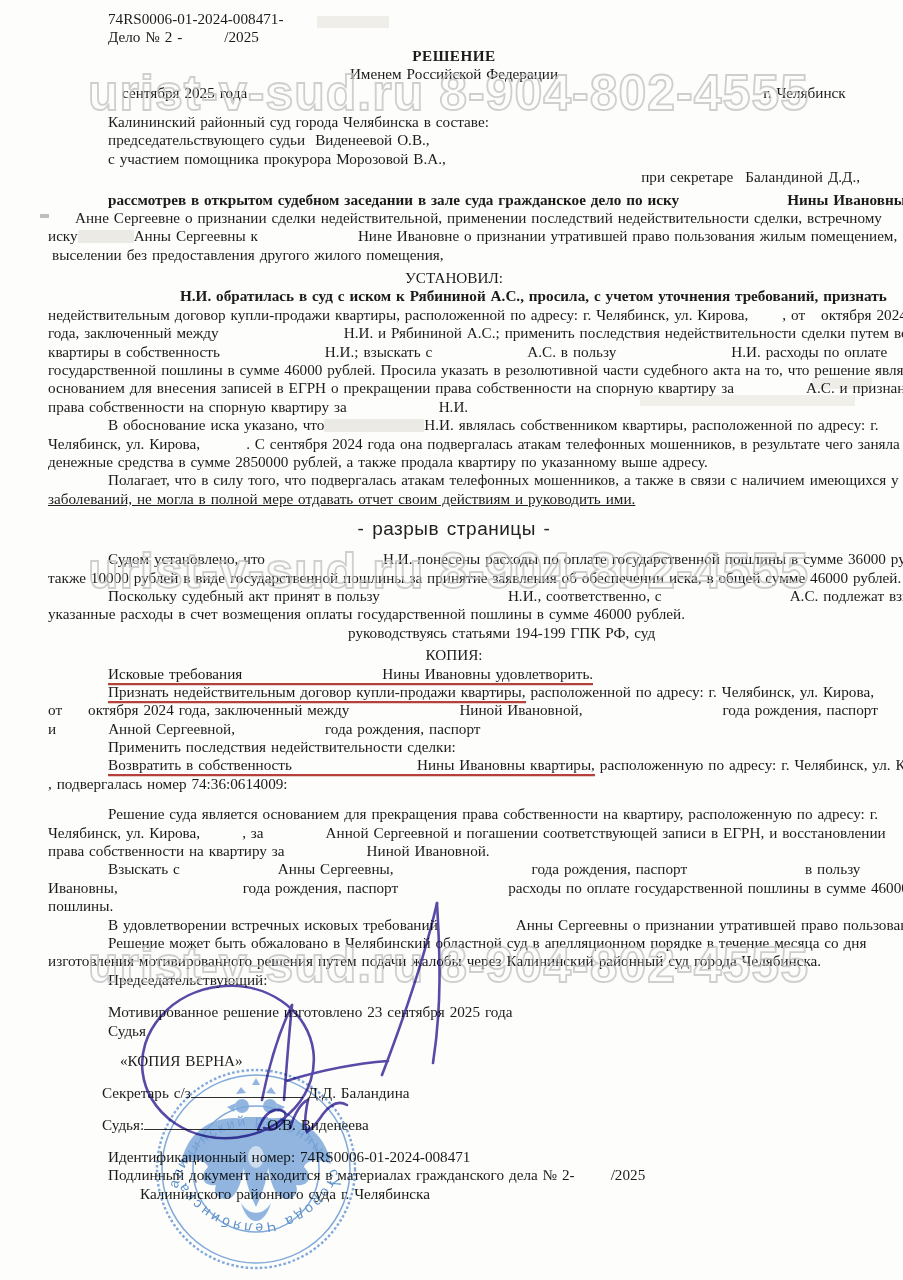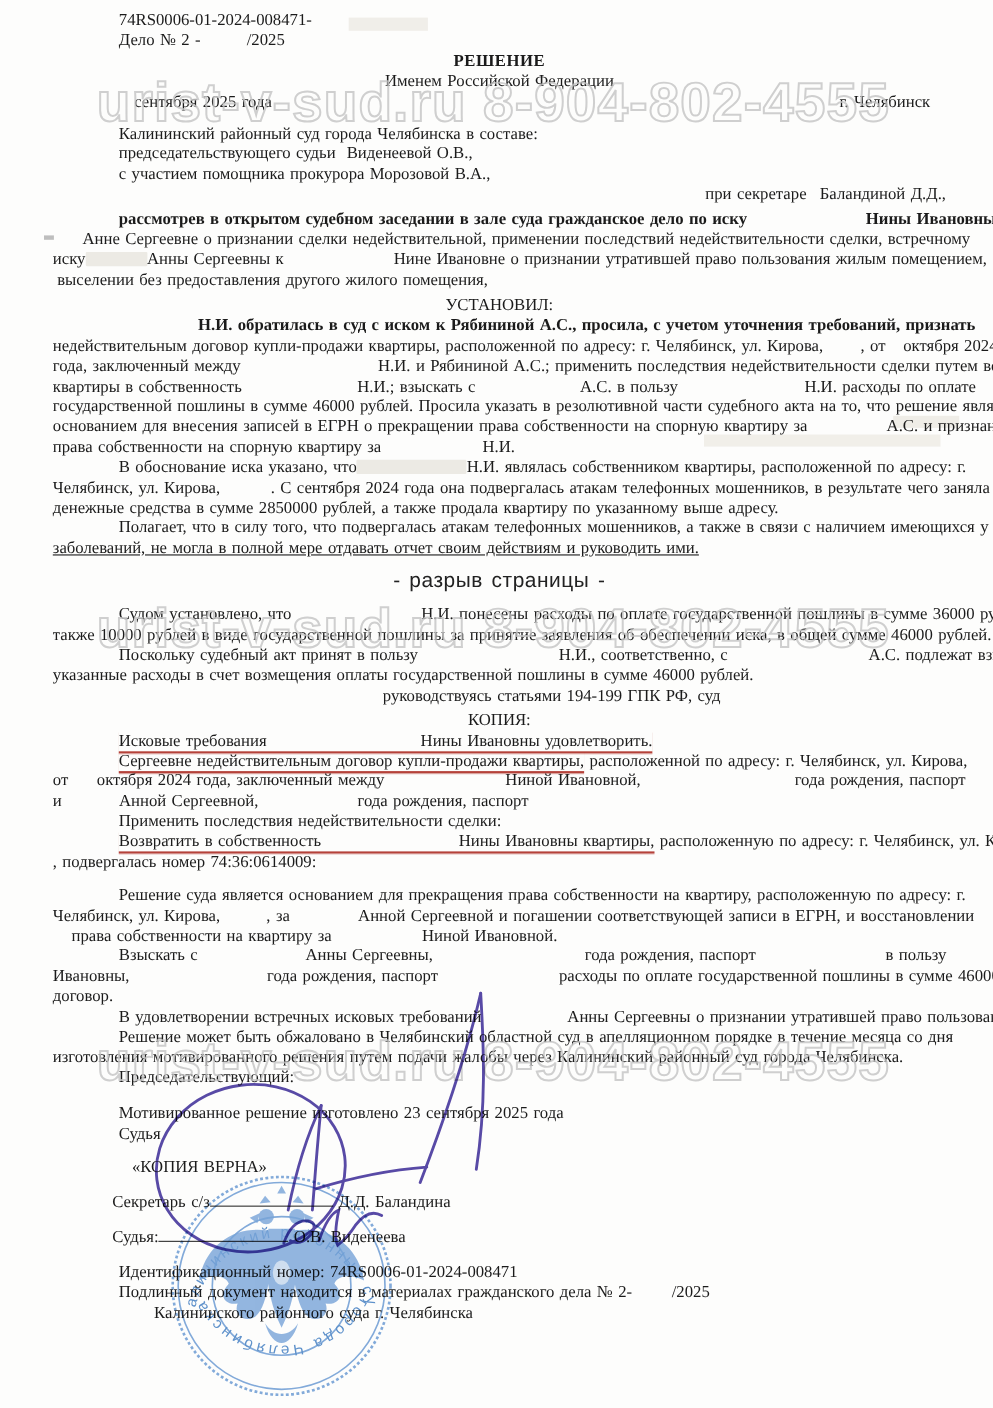--- a/index.html
+++ b/index.html
@@ -64,32 +64,32 @@
       <div class="line" style="margin-left: 60px;">Полагает, что в силу того, что подвергалась атакам телефонных мошенников, а также в связи с наличием имеющихся у нее</div>
       <div class="line" style="margin-left: 0px; text-decoration: underline;">заболеваний, не могла в полной мере отдавать отчет своим действиям и руководить ими.</div>
       <div class="line center pagebreak" style="margin-top: 8px;">- разрыв страницы -</div>
       <div class="line" style="margin-left: 60px; margin-top: 8px;">Судом установлено, что<span class="gap" style="width: 118px;"></span>Н.И. понесены расходы по оплате государственной пошлины в сумме 36000 рублей, а</div>
       <div class="line" style="margin-left: 0px;">также 10000 рублей в виде государственной пошлины за принятие заявления об обеспечении иска, в общей сумме 46000 рублей.</div>
       <div class="line" style="margin-left: 60px;">Поскольку судебный акт принят в пользу<span class="gap" style="width: 128px;"></span>Н.И., соответственно, с<span class="gap" style="width: 128px;"></span>А.С. подлежат взысканию</div>
       <div class="line" style="margin-left: 0px;">указанные расходы в счет возмещения оплаты государственной пошлины в сумме 46000 рублей.</div>
       <div class="line" style="margin-left: 300px;">руководствуясь статьями 194-199 ГПК РФ, суд</div>
       <div class="line center" style="margin-top: 4px;">КОПИЯ:</div>
       <div class="line" style="margin-left: 60px;"><span class="redline">Исковые требования<span class="gap" style="width: 140px;"></span>Нины Ивановны удовлетворить.</span></div>
-      <div class="line" style="margin-left: 60px;"><span class="redline">Сергеевне недействительным договор купли-продажи квартиры,</span> расположенной по адресу: г. Челябинск, ул. Кирова,</div>
+      <div class="line" style="margin-left: 60px;"><span class="redline">Признать недействительным договор купли-продажи квартиры,</span> расположенной по адресу: г. Челябинск, ул. Кирова,</div>
       <div class="line" style="margin-left: 0px;">от<span class="gap" style="width: 26px;"></span>октября 2024 года, заключенный между<span class="gap" style="width: 110px;"></span>Ниной Ивановной,<span class="gap" style="width: 140px;"></span>года рождения, паспорт</div>
       <div class="line" style="margin-left: 0px;">и<span class="gap" style="width: 52px;"></span>Анной Сергеевной,<span class="gap" style="width: 90px;"></span>года рождения, паспорт</div>
       <div class="line" style="margin-left: 60px;">Применить последствия недействительности сделки:</div>
       <div class="line" style="margin-left: 60px;"><span class="redline">Возвратить в собственность<span class="gap" style="width: 125px;"></span>Нины Ивановны квартиры,</span> расположенную по адресу: г. Челябинск, ул. Кирова,</div>
       <div class="line" style="margin-left: 0px;">, подвергалась номер 74:36:0614009:</div>
       <div class="line" style="margin-left: 60px; margin-top: 12px;">Решение суда является основанием для прекращения права собственности на квартиру, расположенную по адресу: г.</div>
       <div class="line" style="margin-left: 0px;">Челябинск, ул. Кирова,<span class="gap" style="width: 42px;"></span>, за<span class="gap" style="width: 62px;"></span>Анной Сергеевной и погашении соответствующей записи в ЕГРН, и восстановлении</div>
-      <div class="line" style="margin-left: 17px;">права собственности на квартиру за<span class="gap" style="width: 82px;"></span>Ниной Ивановной.</div>
+      <div class="line" style="margin-left: 0px;">права собственности на квартиру за<span class="gap" style="width: 82px;"></span>Ниной Ивановной.</div>
       <div class="line" style="margin-left: 60px;">Взыскать с<span class="gap" style="width: 98px;"></span>Анны Сергеевны,<span class="gap" style="width: 138px;"></span>года рождения, паспорт<span class="gap" style="width: 118px;"></span>в пользу<span class="gap" style="width: 108px;"></span>Нины</div>
       <div class="line" style="margin-left: 0px;">Ивановны,<span class="gap" style="width: 125px;"></span>года рождения, паспорт<span class="gap" style="width: 110px;"></span>расходы по оплате государственной пошлины в сумме 46000</div>
-      <div class="line" style="margin-left: 0px;">договор.</div>
+      <div class="line" style="margin-left: 0px;">пошлины.</div>
       <div class="line" style="margin-left: 60px;">В удовлетворении встречных исковых требований<span class="gap" style="width: 78px;"></span>Анны Сергеевны о признании утратившей право пользования</div>
       <div class="line" style="margin-left: 60px;">Решение может быть обжаловано в Челябинский областной суд в апелляционном порядке в течение месяца со дня</div>
       <div class="line" style="margin-left: 0px;">изготовления мотивированного решения путем подачи жалобы через Калининский районный суд города Челябинска.</div>
       <div class="line" style="margin-left: 60px;">Председательствующий:</div>
       <div class="line" style="margin-left: 60px; margin-top: 14px;">Мотивированное решение изготовлено 23 сентября 2025 года</div>
       <div class="line" style="margin-left: 60px;">Судья</div>
       <div class="line" style="margin-left: 72px; margin-top: 12px;">«КОПИЯ ВЕРНА»</div>
       <div class="line" style="margin-left: 54px; margin-top: 14px;">Секретарь с/з<span class="sigline" style="width: 112px;"></span> Д.Д. Баландина</div>
       <div class="line" style="margin-left: 54px; margin-top: 13px;">Судья:<span class="sigline" style="width: 118px;"></span> О.В. Виденеева</div>
       <div class="line" style="margin-left: 60px; margin-top: 14px;">Идентификационный номер: 74RS0006-01-2024-008471</div>

